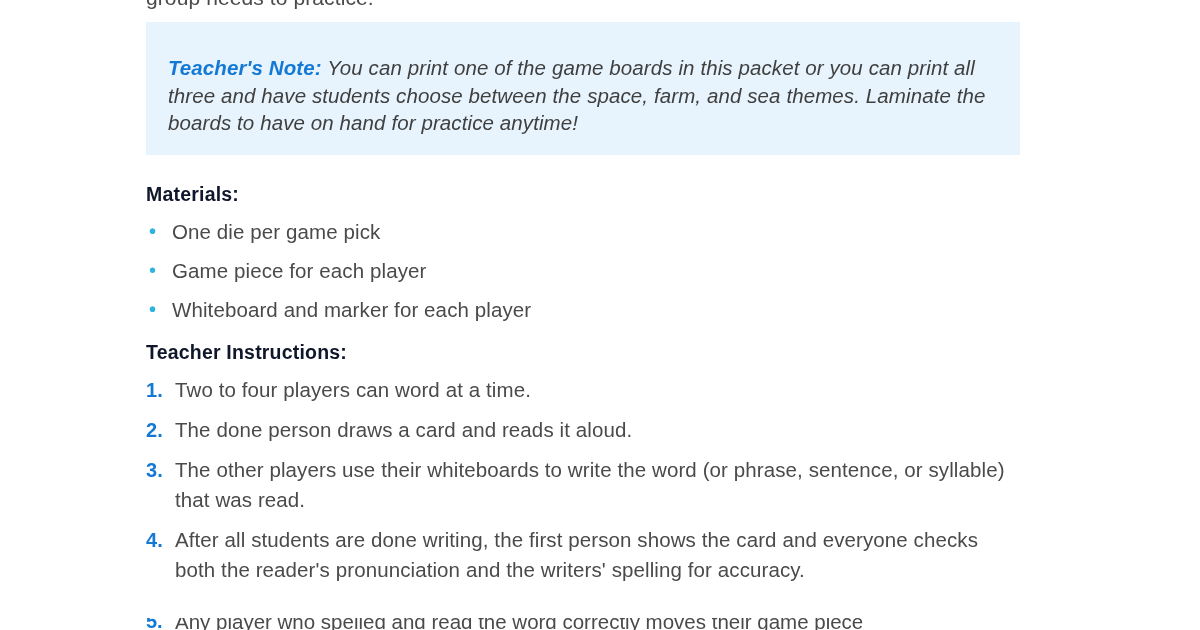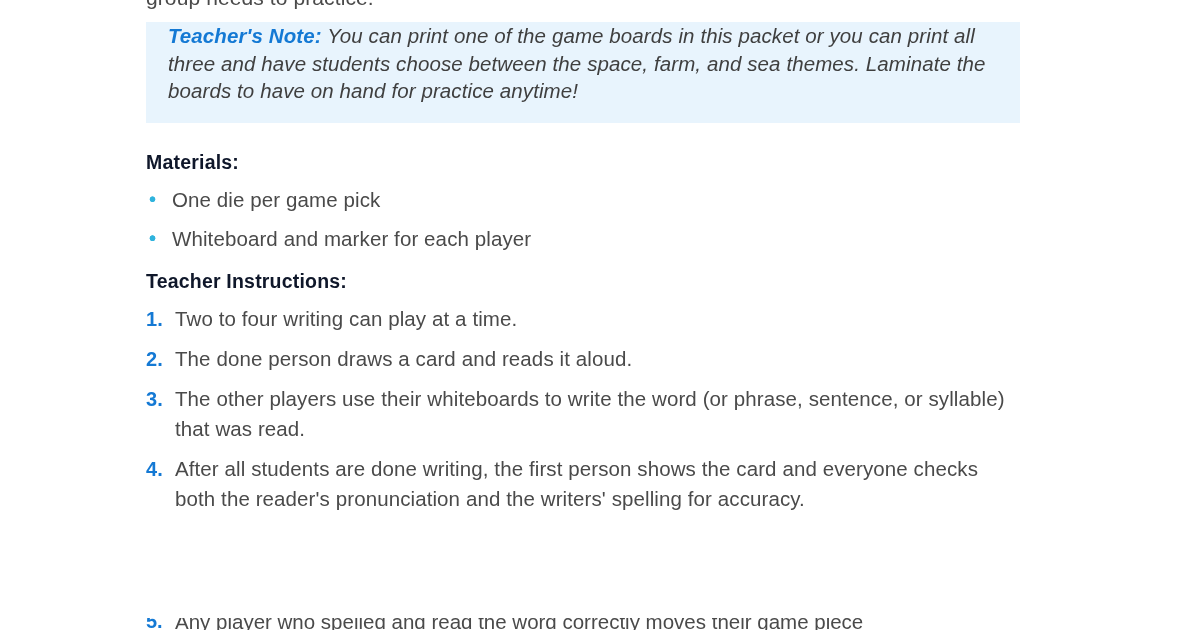--- a/index.html
+++ b/index.html
@@ -32,21 +32,21 @@
   }
   .content {
     position: absolute;
     left: 146px;
     top: 22px;
     width: 874px;
   }
   
   .note-box {
     background: #e8f4fd;
-    padding: 0 22px 18px 22px;
+    padding: 32px 22px 18px 22px;
     box-sizing: border-box;
     width: 874px;
   }
   .note-text {
     font-style: italic;
     font-size: 20.5px;
     line-height: 27.5px;
     color: #3f3f3f;
     letter-spacing: 0.1px;
   }
@@ -149,29 +149,29 @@
 
     <div class="note-box">
       <div class="note-text"><span class="note-label">Teacher's Note:</span><span> You can print one of the game boards in this packet or you can print all three and have students choose between the space, farm, and sea themes. Laminate the boards to have on hand for practice anytime!</span></div>
     </div>
 
     <div class="section-heading materials-heading">Materials:</div>
 
     <ul class="materials">
       <li><span class="bullet">•</span></li>
       <li><span class="bullet">•</span><span>One die per game pick</span></li>
-      <li><span class="bullet">•</span></li>
+      <li><span class="bullet">•</span><span>Game piece for each player</span></li>
       <li><span class="bullet">•</span></li>
       <li><span class="bullet">•</span><span>Whiteboard and marker for each player</span></li>
     </ul>
 
     <div class="section-heading instructions-heading">Teacher Instructions:</div>
 
     <ol class="instructions">
-      <li><span class="num">1.</span><span>Two to four writing can play at a time.</span></li>
+      <li><span class="num">1.</span><span>Two to four players can word at a time.</span></li>
       <li><span class="num">2.</span><span>The done person draws a card and reads it aloud.</span></li>
       <li><span class="num">3.</span><span>The other players use their whiteboards to write the word (or phrase, sentence, or syllable) that was read.</span></li>
       <li><span class="num">4.</span><span>After all students are done writing, the first person shows the card and everyone checks both the reader's pronunciation and the writers' spelling for accuracy.</span></li>
     </ol>
 
   </div>
 
   <div class="clipped-bottom">
     <span class="num">5.</span>
     <span class="txt">Any player who spelled and read the word correctly moves their game piece</span>

